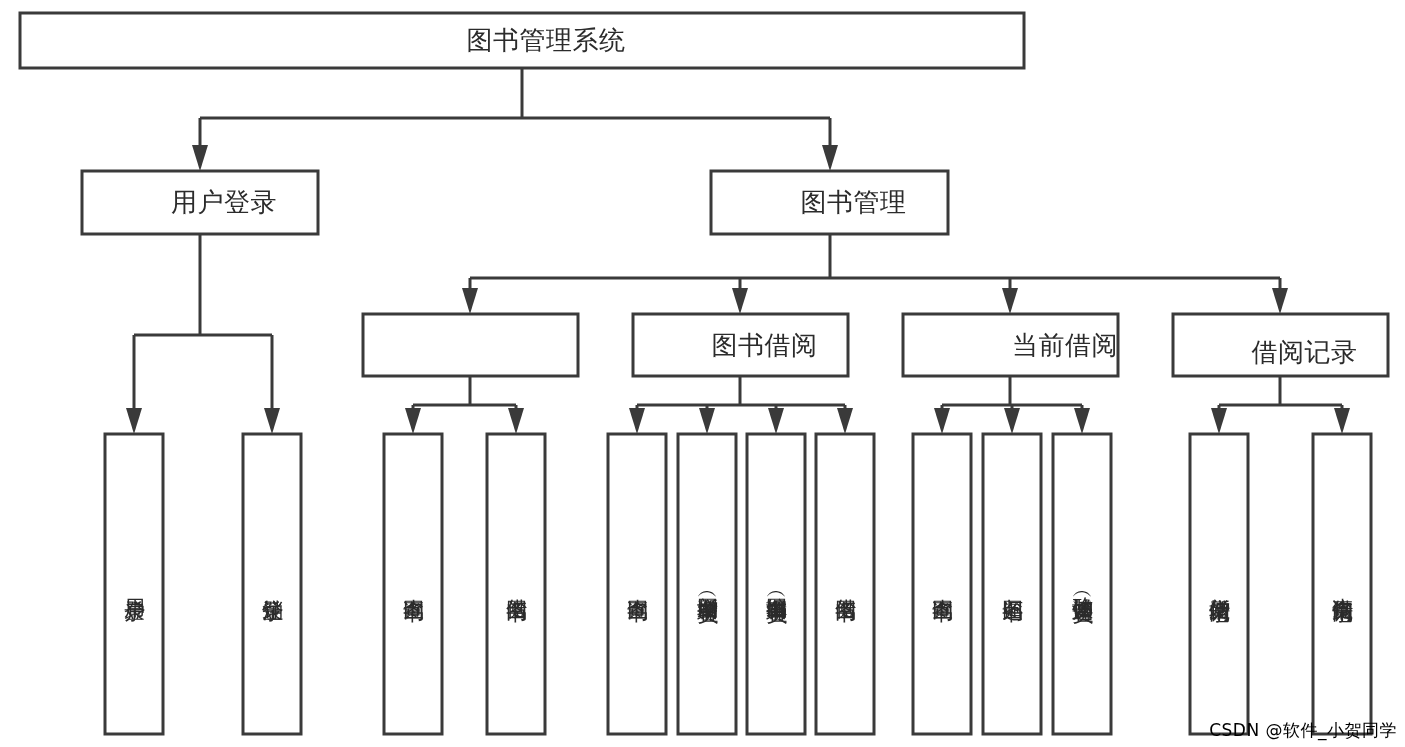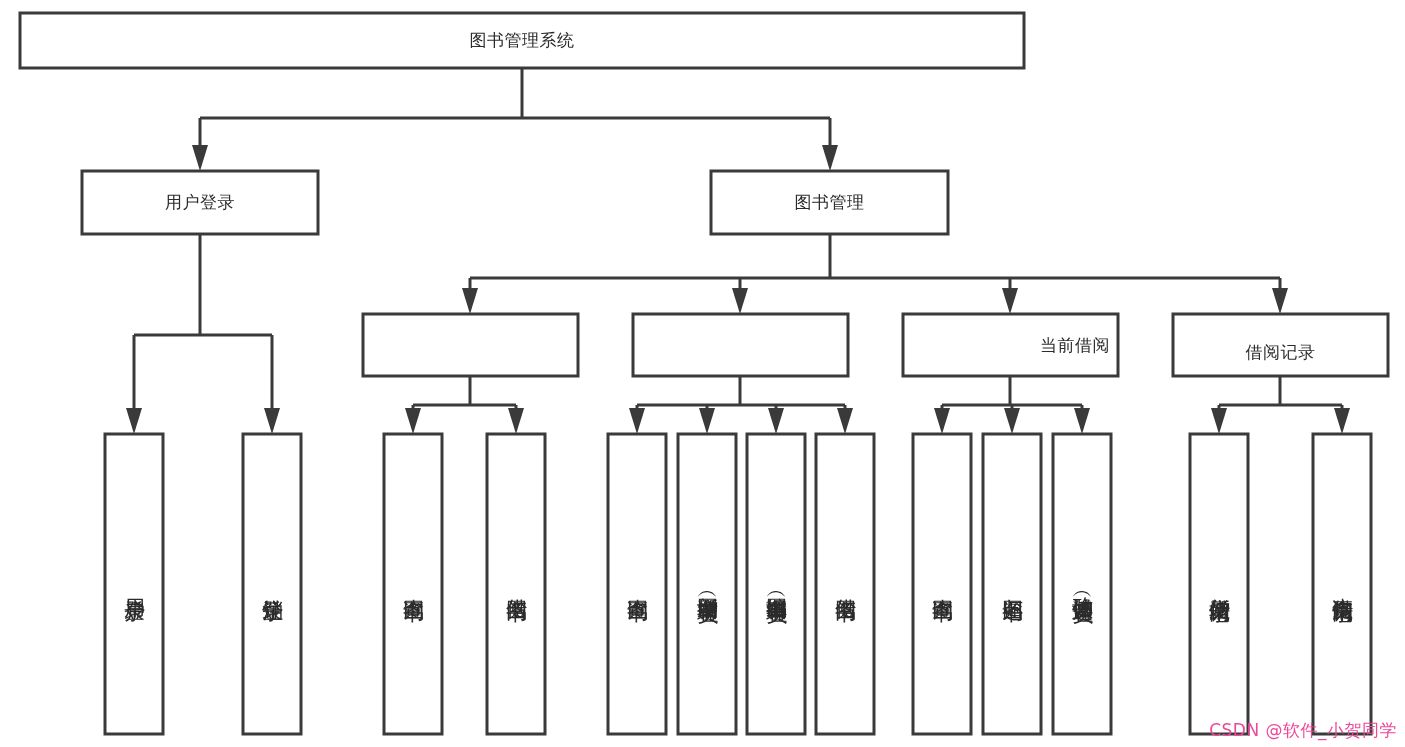--- a/index.html
+++ b/index.html
@@ -35,46 +35,47 @@
   }
   .arrowhead {
     fill: #3a3a3a;
     stroke: none;
   }
   .node-label-h {
     position: absolute;
     display: flex;
     align-items: center;
     justify-content: center;
-    font-size: 17px;
+    font-size: 26px;
     color: #2b2b2b;
     letter-spacing: 0.5px;
     white-space: nowrap;
     user-select: none;
+    padding-left: 24px;
   }
   .node-label-v {
     position: absolute;
     display: flex;
     align-items: center;
     justify-content: center;
     font-size: 21px;
     color: #2b2b2b;
     writing-mode: vertical-rl;
     text-orientation: upright;
     line-height: 1.12;
     letter-spacing: 1px;
     white-space: nowrap;
     user-select: none;
   }
   .watermark {
     position: absolute;
     right: 8px;
     bottom: 5px;
     font-size: 17px;
-    color: #ec4899;
+    color: #000000;
     letter-spacing: 0.5px;
     user-select: none;
     white-space: nowrap;
   }
 </style>
 </head>
 <body>
 
 <div id="page">
 
@@ -166,21 +167,22 @@
     <path class="connector" d="M 1342 405 L 1342 409"></path>
     <polygon class="arrowhead" points="1211,408 1227,408 1219,434"></polygon>
     <polygon class="arrowhead" points="1334,408 1350,408 1342,434"></polygon>
   </svg>
 
   <div class="node-label-h" style="left:20px; top:13px; width:1004px; height:55px;">图书管理系统</div>
 
   <div class="node-label-h" style="left:82px; top:171px; width:236px; height:63px;">用户登录</div>
   <div class="node-label-h" style="left:711px; top:171px; width:237px; height:63px;">图书管理</div>
 
-  <div class="node-label-h" style="left:953px; top:314px; width:244px; height:62px;">当前借阅</div>
+  <div class="node-label-h" style="left:633px; top:314px; width:215px; height:62px;">图书借阅</div>
+  <div class="node-label-h" style="left:919px; top:314px; width:244px; height:62px;">当前借阅</div>
   <div class="node-label-h" style="left:1173px; top:314px; width:215px; height:76px;">借阅记录</div>
 
   <div class="node-label-v" style="left:105px; top:434px; width:58px; height:300px;">用户登录</div>
   <div class="node-label-v" style="left:243px; top:434px; width:58px; height:300px;">注销登录</div>
 
   <div class="node-label-v" style="left:384px; top:434px; width:58px; height:300px;">查询图书</div>
   <div class="node-label-v" style="left:487px; top:434px; width:58px; height:300px;">借阅图书</div>
 
   <div class="node-label-v" style="left:608px; top:434px; width:58px; height:300px;">查询图书</div>
   <div class="node-label-v" style="left:678px; top:434px; width:58px; height:300px;">新增图书（管理员）</div>

